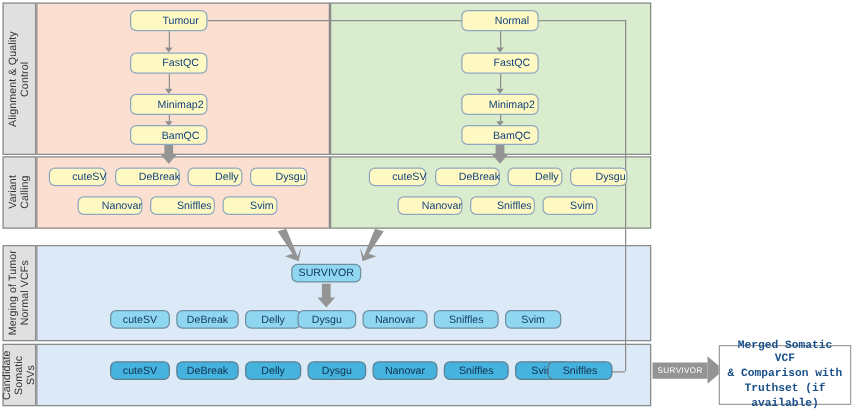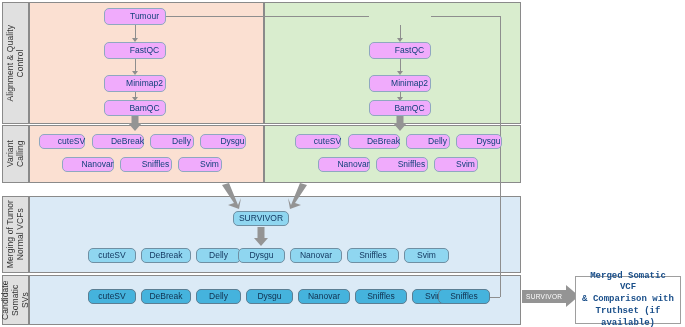--- a/index.html
+++ b/index.html
@@ -7,21 +7,21 @@
   #canvas{position:relative;width:685px;height:327px;background:#fff;overflow:hidden;}
 
   
   .node{
     position:absolute;box-sizing:border-box;
     display:flex;align-items:center;justify-content:center;
     border-radius:5px;border:1px solid #9aa0a6;
     font-size:8.5px;color:#10407a;white-space:nowrap;
     text-align:center;line-height:1.05;
   }
-  .node.pale{background:#f0abfc;border-color:#8fa8c0;padding-left:19px;}
+  .node.pale{background:#fef9c3;border-color:#8fa8c0;padding-left:19px;}
   .node.mid{background:#8fd6f0;border-color:#6f8fa3;color:#12365e;}
   .node.deep{background:#45b3dd;border-color:#5b7e93;color:#10304f;}
 
   
   .panel{position:absolute;box-sizing:border-box;border:1.5px solid #8a8a8a;}
   .panel.peach{background:#fbe0d2;}
   .panel.green{background:#d9edce;}
   .panel.blue{background:#dbeaf6;}
 
   
@@ -137,20 +137,23 @@
 
   <div class="node pale" style="left:104px;top:100px;width:62px;height:16px;">
     <span>BamQC</span>
   </div>
 
   <div class="fat-down" style="left:128px;top:116px;width:14px;height:14px;">
     <div class="shaft" style="height:8px;"></div>
     <div class="head" style="top:7px;"></div>
   </div>
 
+  <div class="node pale" style="left:369px;top:8px;width:62px;height:17px;">
+    <span>Normal</span>
+  </div>
   <div class="arr-thin" style="left:399.5px;top:25px;height:13px;"></div>
 
   <div class="node pale" style="left:369px;top:42px;width:62px;height:17px;">
     <span>FastQC</span>
   </div>
   <div class="arr-thin" style="left:399.5px;top:59px;height:12px;"></div>
 
   <div class="node pale" style="left:369px;top:75px;width:62px;height:17px;">
     <span>Minimap2</span>
   </div>

